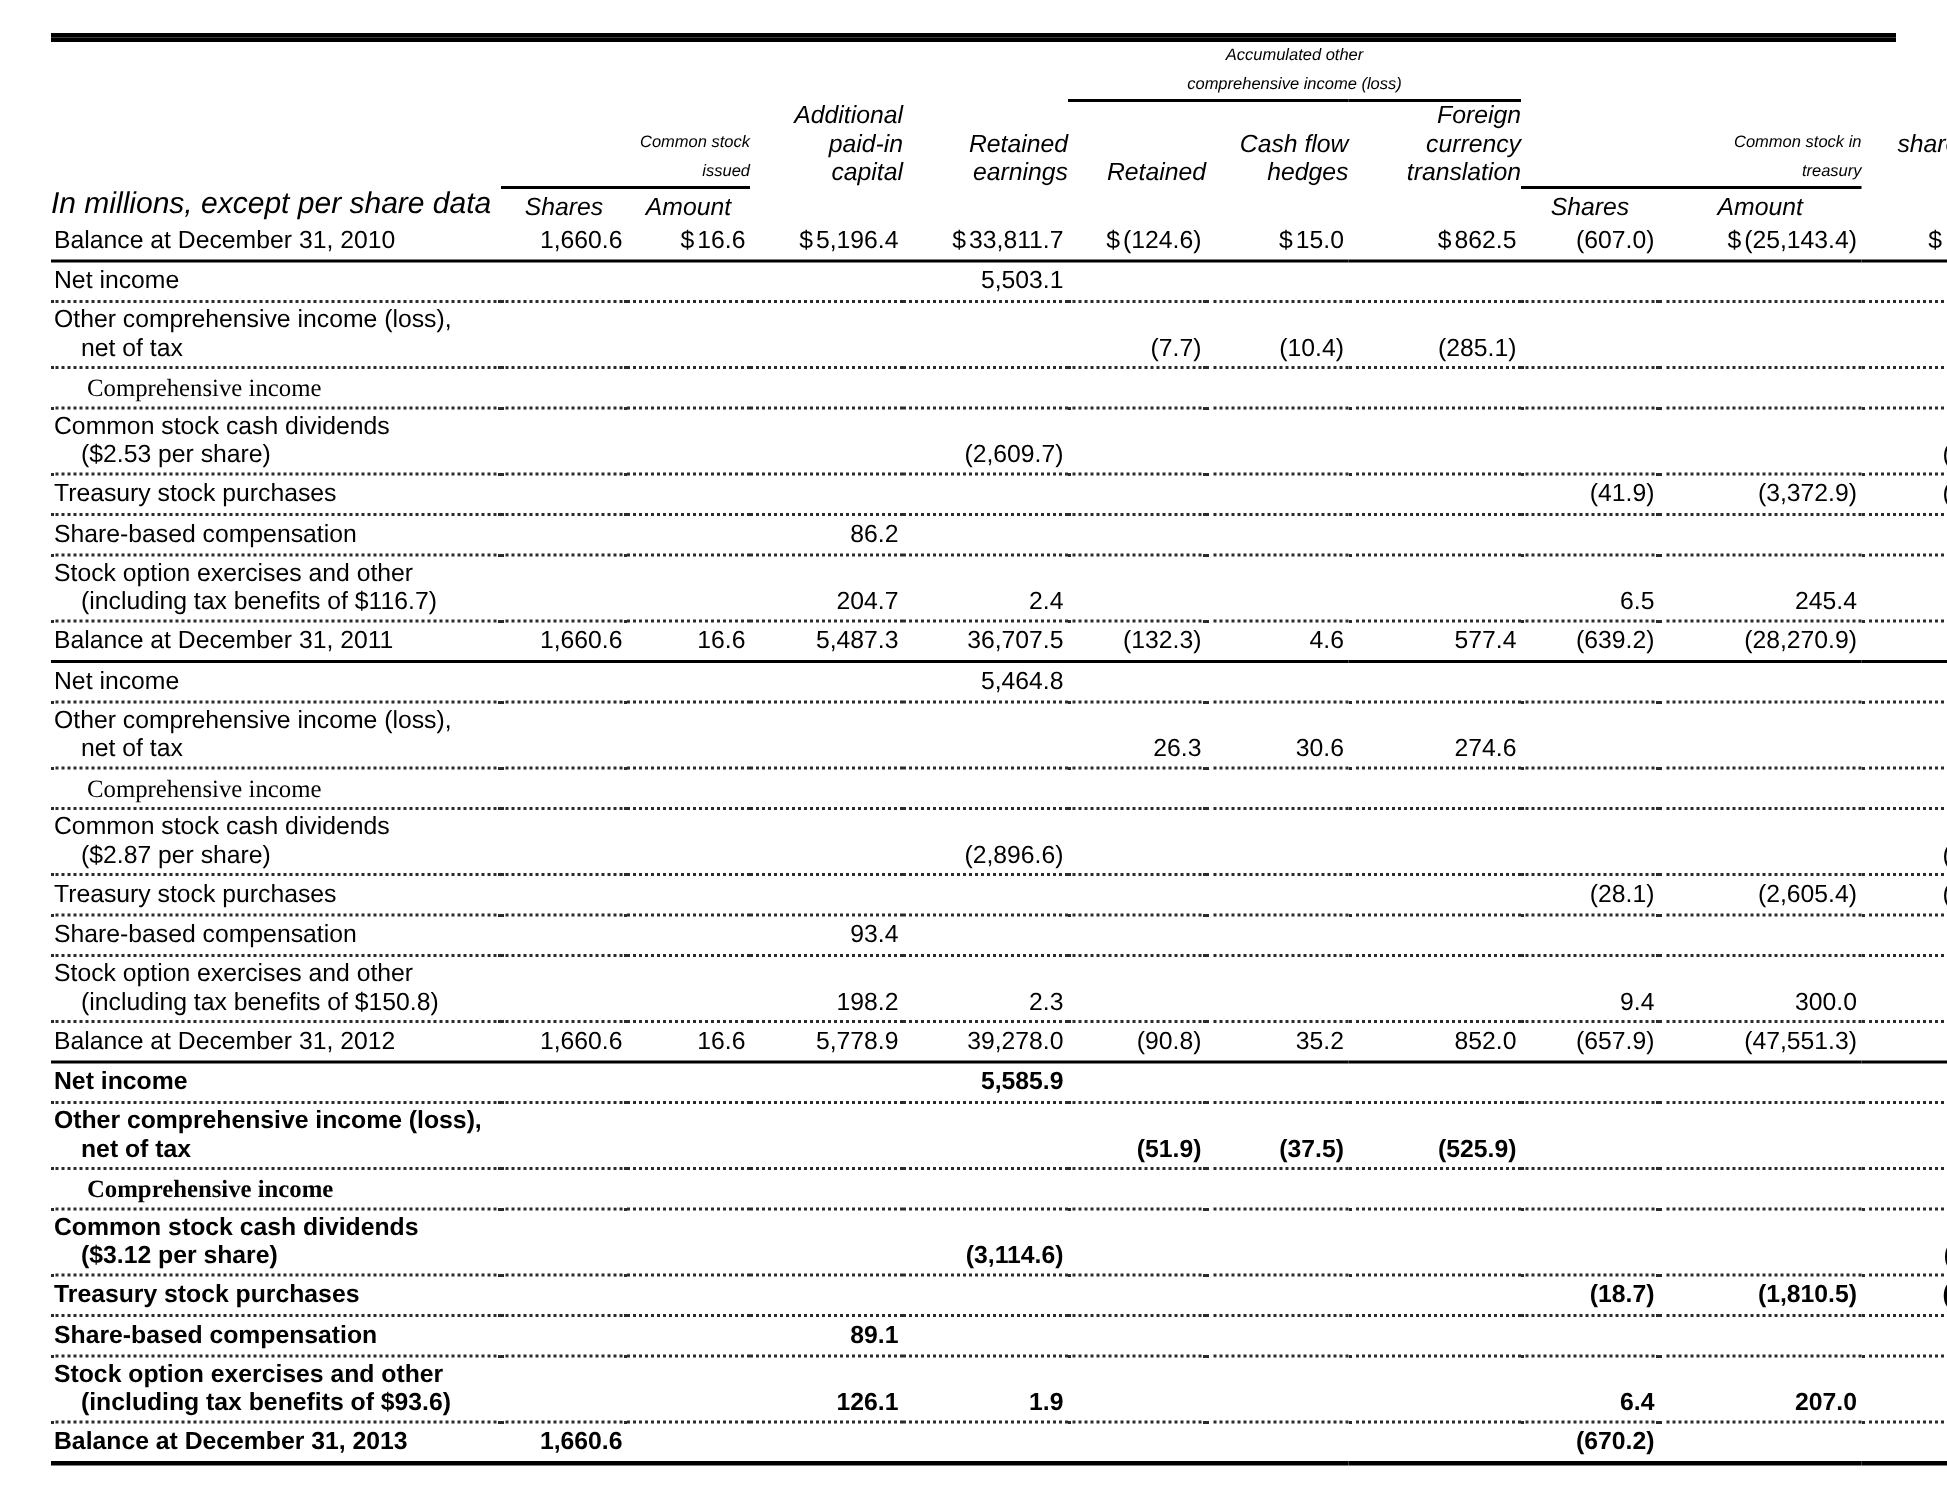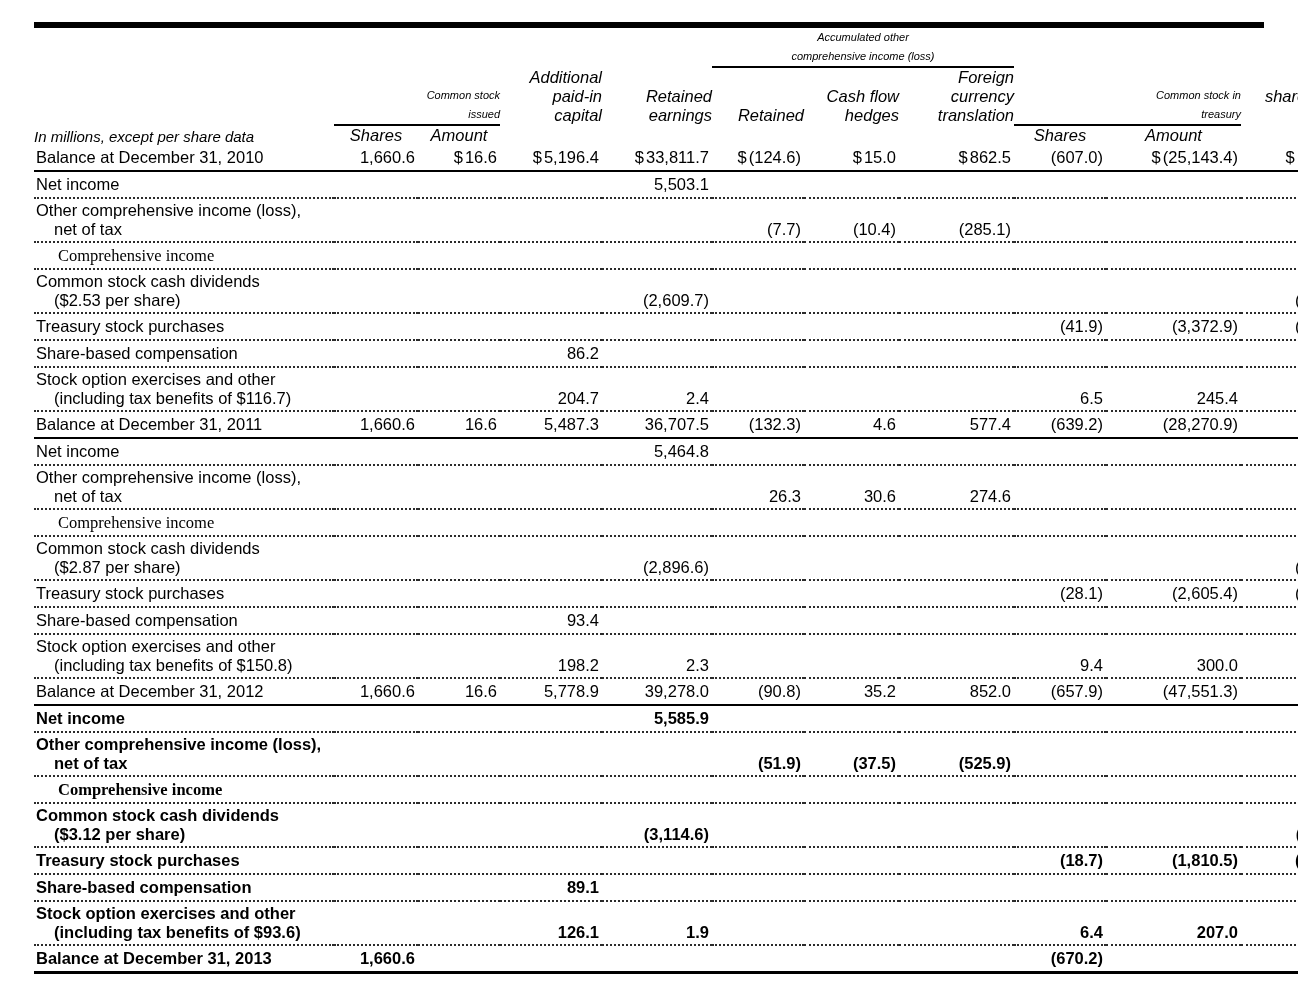--- a/index.html
+++ b/index.html
@@ -83,21 +83,21 @@
     line-height: 19px;
     text-align: right;
     padding-right: 3px;
     white-space: pre-line;
     padding-bottom: 1px;
     margin-top: 12px;
   }
   .hdr-col.center { text-align: center; padding-right: 0; }
   .hdr-label {
     font-style: italic;
-    font-size: 15px;
+    font-size: 20px;
     text-align: left;
     padding-left: 2px;
     padding-bottom: 1px;
     white-space: nowrap;
   }
   tr.hdr-bottom > * { padding-bottom: 2px; }
 
   
   tr.drow > td {
     padding-top: 3px;

